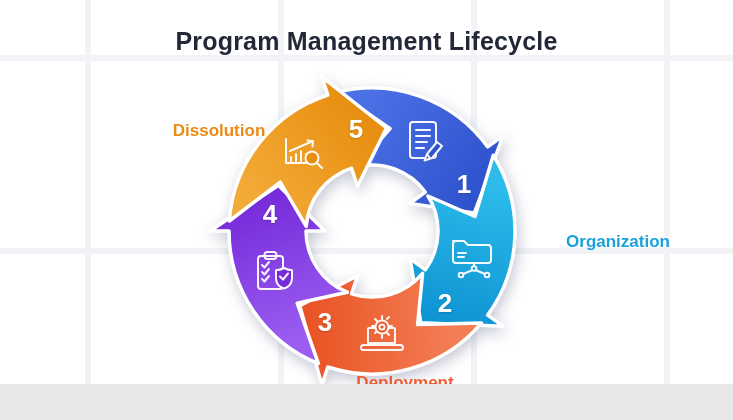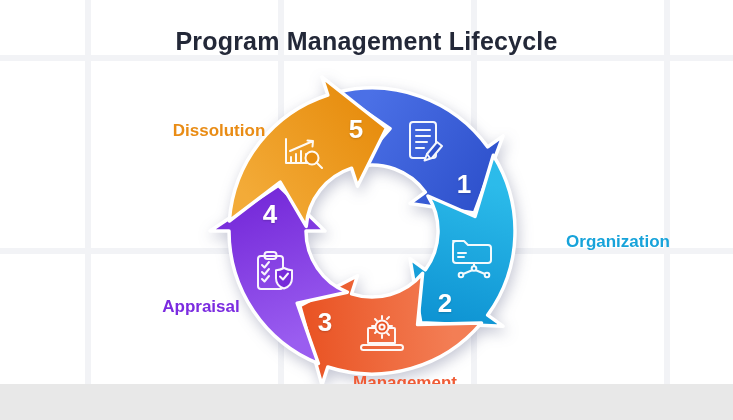--- a/index.html
+++ b/index.html
@@ -111,22 +111,21 @@
         <path d="M-17,-13 V11 H5"></path>
         <path d="M-12,11 v-6 M-7,11 v-9 M-2,11 v-12 M3,11 v-9"></path>
         <path d="M-13,-1 L10,-11 M10,-11 l-5.5,-0.5 M10,-11 l-0.5,5.5"></path>
         <circle class="fc" cx="9" cy="6" r="6.5" fill="#e78d0e"></circle>
         <path d="M13.5,10.5 L19,16"></path>
       </g>
     </g>
   </svg>
 
   <div class="stage-label" style="left: 586px; top: 242px; color: rgb(23, 163, 218); margin-left: 32px;">Organization</div>
-  <div class="stage-label" style="left: 405px; top: 383px; color: rgb(239, 91, 53);">Management</div>
-  <div class="stage-label" style="left: 201px; top: 307px; color: rgb(123, 43, 224);">Appraisal</div>
+  <div class="stage-label" style="left: 405px; top: 383px; color: rgb(239, 91, 53);">Deployment</div>
   <div class="stage-label" style="left: 219px; top: 131px; color: rgb(233, 140, 21);">Dissolution</div>
 
   <div class="stage-number" style="left:464px;top:184px">1</div>
   <div class="stage-number" style="left:445px;top:303px">2</div>
   <div class="stage-number" style="left:325px;top:322px">3</div>
   <div class="stage-number" style="left:270px;top:214px">4</div>
   <div class="stage-number" style="left:356px;top:129px">5</div>
 </div>
 
 </body></html>

